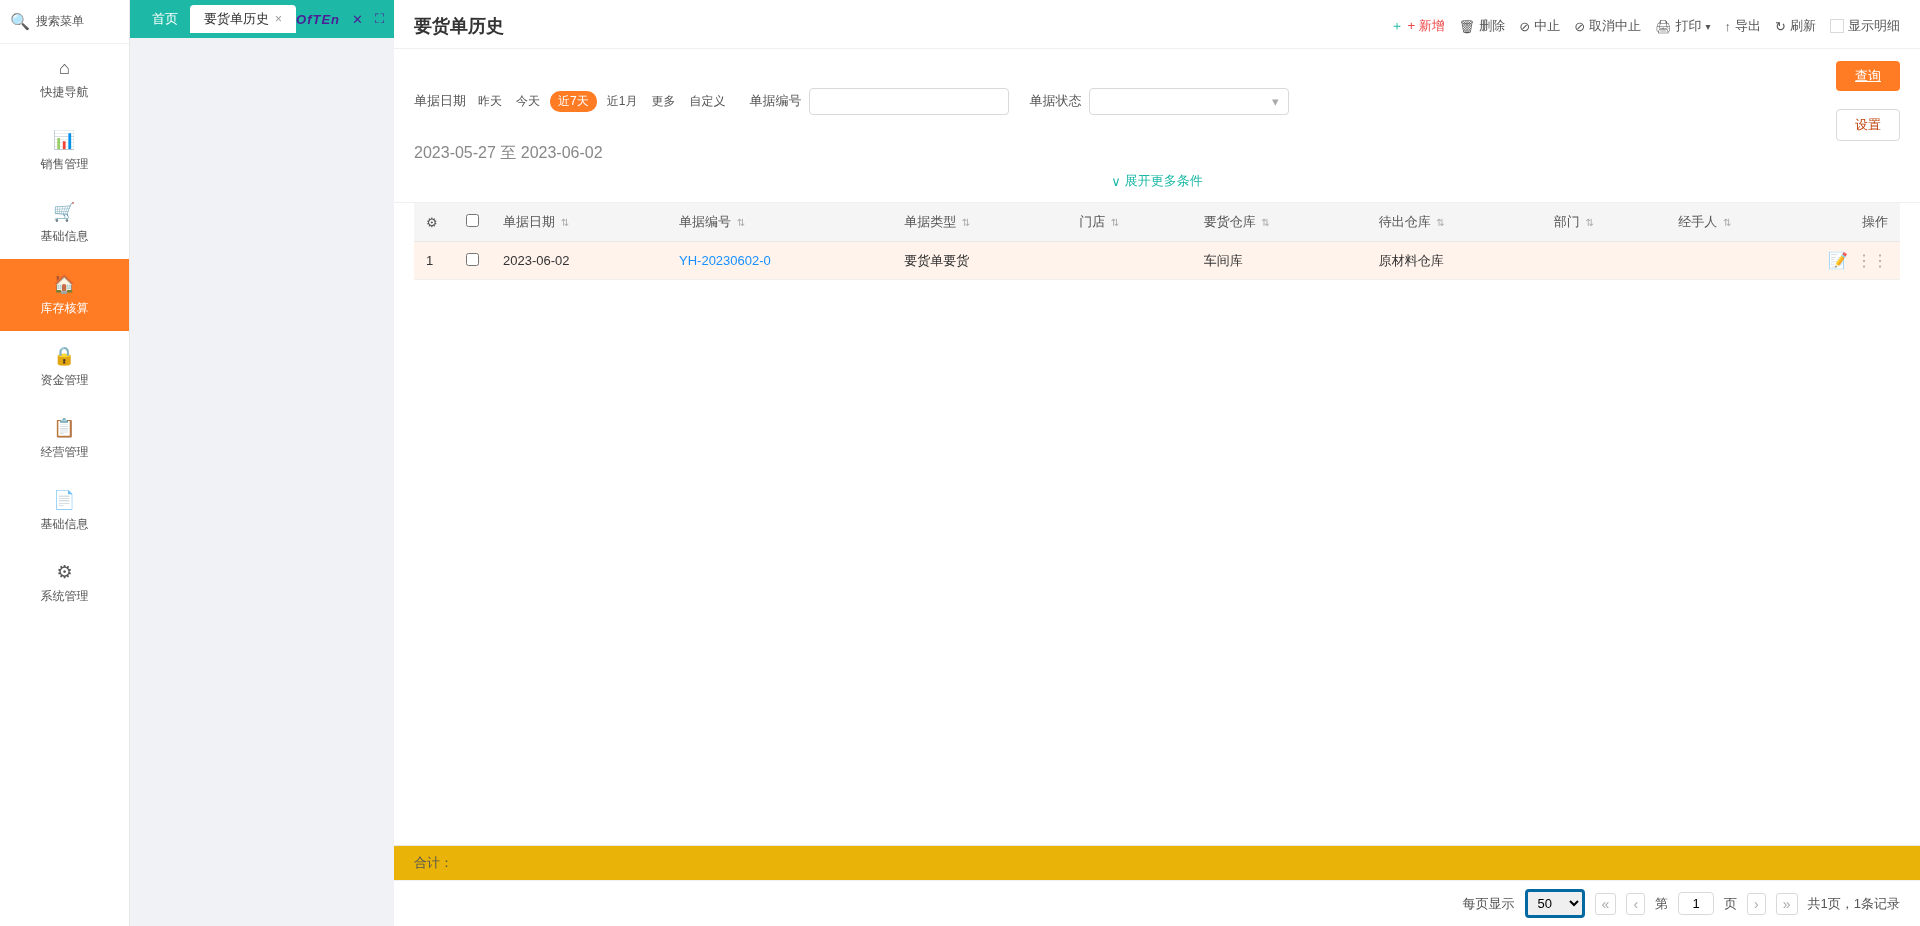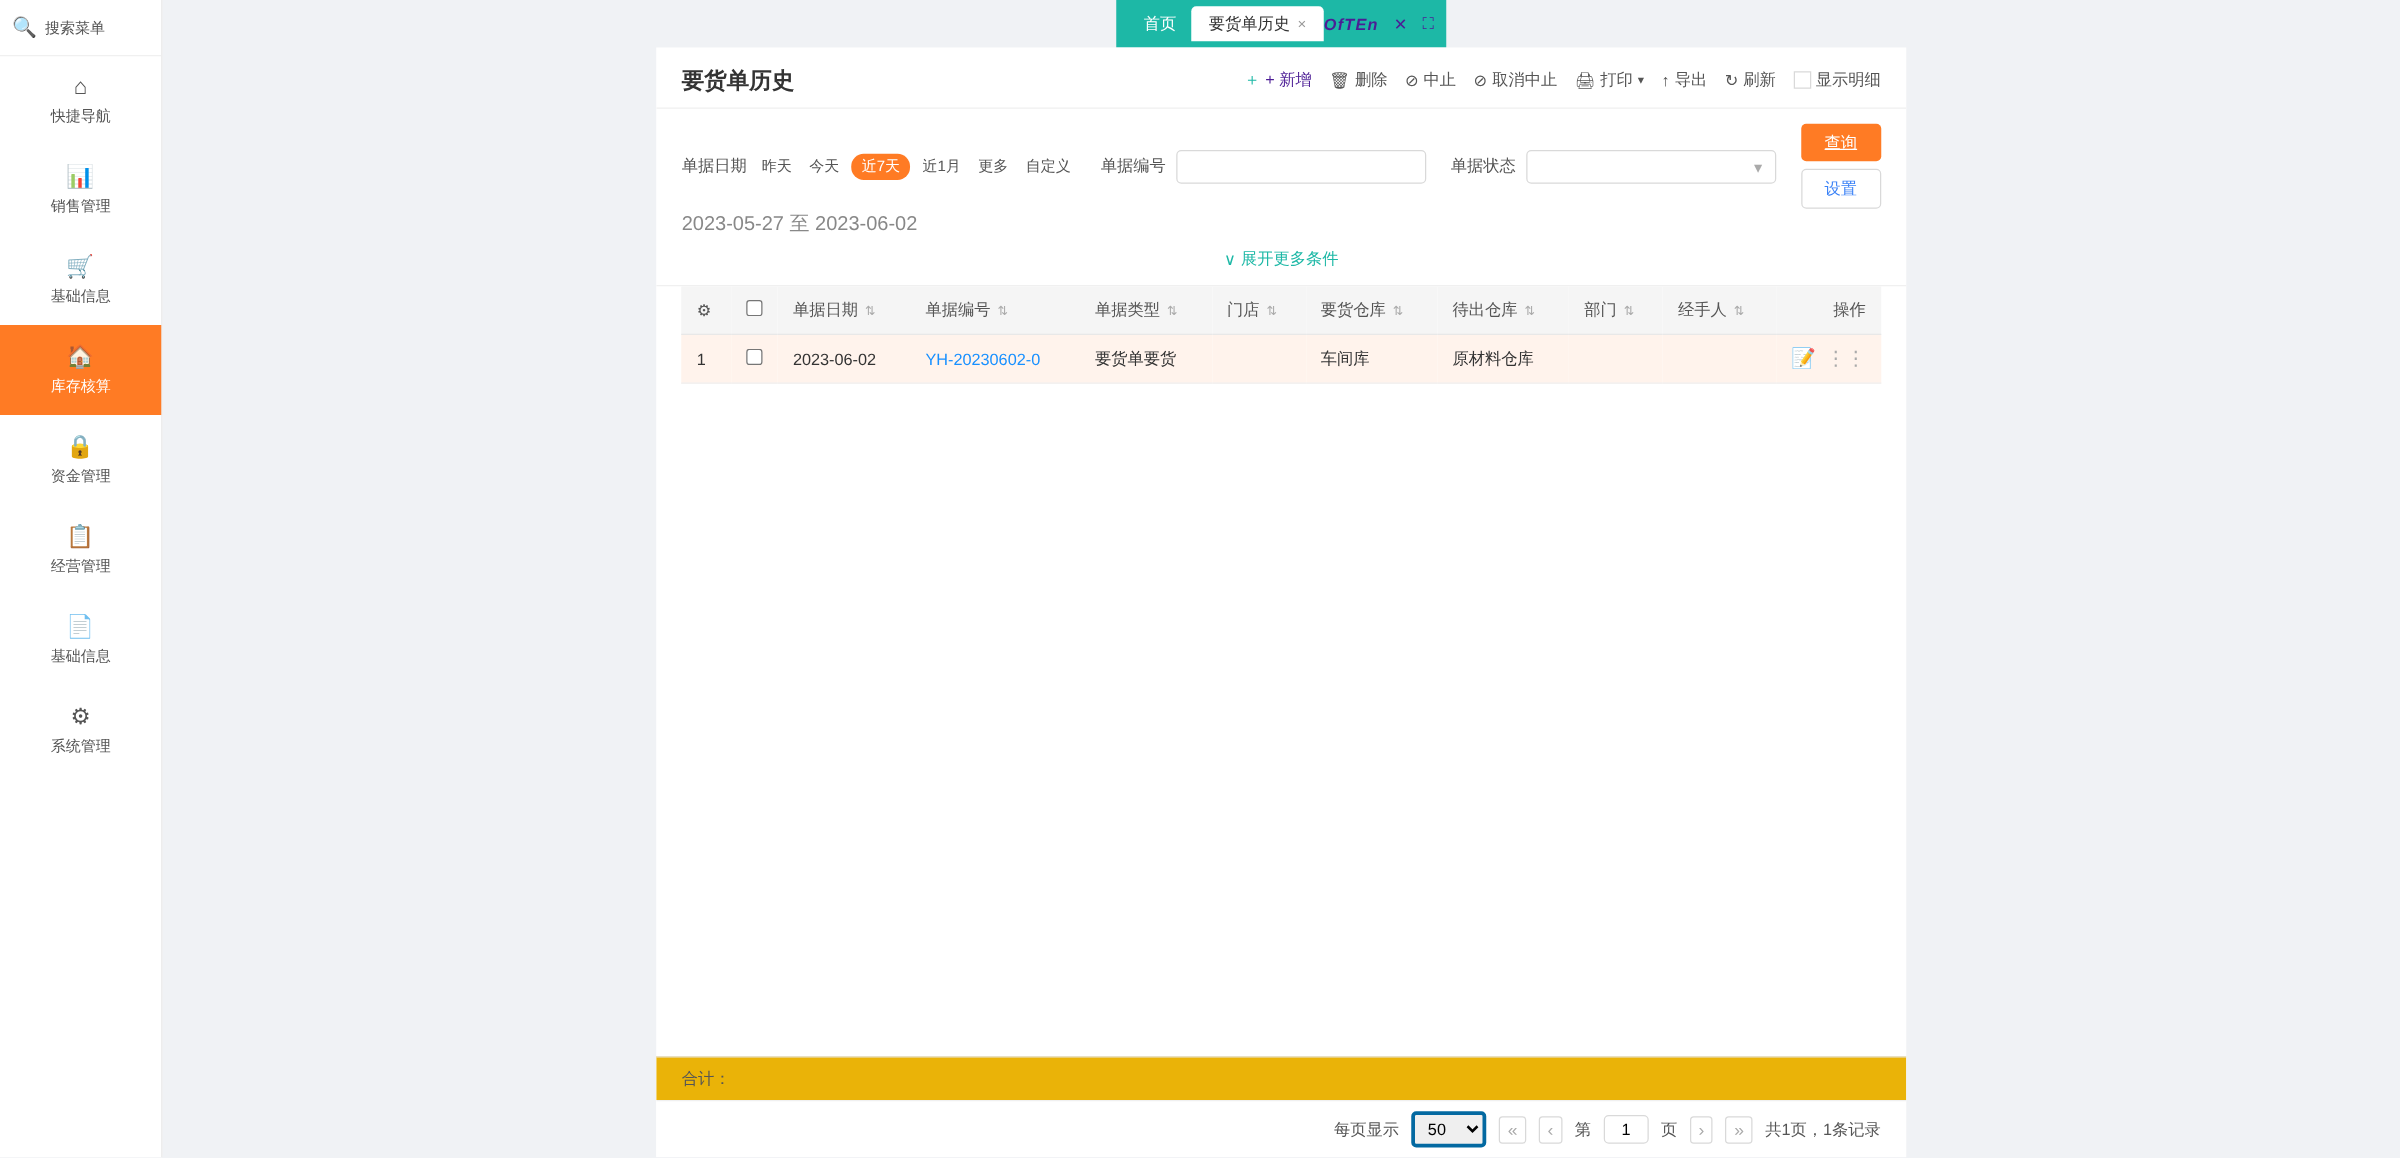--- a/index.html
+++ b/index.html
@@ -10,21 +10,21 @@
 
     
     .sidebar { width: 130px; background: #fff; display: flex; flex-direction: column; border-right: 1px solid #e8e8e8; flex-shrink: 0; }
     .sidebar-item { display: flex; flex-direction: column; align-items: center; padding: 14px 10px; cursor: pointer; color: #555; gap: 5px; font-size: 12px; }
     .sidebar-item.active { background: #ff7b24; color: #fff; }
     .sidebar-item .icon { font-size: 18px; }
     .sidebar-search { padding: 12px 10px; display: flex; align-items: center; gap: 6px; cursor: pointer; color: #555; font-size: 12px; border-bottom: 1px solid #f0f0f0; }
     .sidebar-search .icon { font-size: 16px; }
 
     
-    .main-area { flex: 1; display: flex; flex-direction: column; overflow: hidden; align-items: center; }
+    .main-area { flex: 1; display: flex; flex-direction: row; overflow: hidden; }
 
     
     .tab-bar { background: #1db8a6; display: flex; align-items: center; height: 38px; padding: 0 10px; flex-shrink: 0; }
     .tab-item { display: flex; align-items: center; padding: 0 14px; height: 28px; border-radius: 4px 4px 0 0; font-size: 13px; color: #fff; cursor: pointer; gap: 6px; }
     .tab-item.active { background: #fff; color: #333; }
     .tab-item .tab-close { cursor: pointer; font-size: 12px; color: #999; }
     .tab-home { color: #fff; font-size: 13px; padding: 0 12px; cursor: pointer; }
     .tab-bar-right { margin-left: auto; display: flex; align-items: center; gap: 12px; color: #4c1d95; font-size: 13px; }
     .tab-bar-right span { cursor: pointer; }
 
@@ -32,21 +32,21 @@
     .content { flex: 1; background: #fff; display: flex; flex-direction: column; overflow: hidden; margin: 0; }
 
     
     .page-header { display: flex; align-items: center; justify-content: space-between; padding: 14px 20px 10px 20px; border-bottom: 1px solid #f0f0f0; flex-shrink: 0; }
     .page-title { font-size: 18px; font-weight: bold; color: #333; }
     .toolbar { display: flex; align-items: center; gap: 14px; }
     .toolbar-btn { display: flex; align-items: center; gap: 4px; cursor: pointer; color: #555; font-size: 13px; }
     .toolbar-btn.new-btn { color: #1db8a6; }
     .toolbar-btn.delete-btn { color: #555; }
     .btn-primary { background: #ff7b24; color: #fff; border: none; padding: 6px 18px; border-radius: 4px; cursor: pointer; font-size: 13px; text-decoration: underline; }
-    .btn-secondary { background: #fff; color: #3b82f6; border: 1px solid #d9d9d9; padding: 6px 18px; border-radius: 4px; cursor: pointer; font-size: 13px; }
+    .btn-secondary { background: #fff; color: #c2410c; border: 1px solid #d9d9d9; padding: 6px 18px; border-radius: 4px; cursor: pointer; font-size: 13px; margin-top: 12px; }
     .show-detail-btn { display: flex; align-items: center; gap: 4px; cursor: pointer; font-size: 13px; color: #555; }
     .show-detail-check { width: 14px; height: 14px; border: 1px solid #d9d9d9; display: inline-block; }
 
     
     .filter-area { padding: 12px 20px; border-bottom: 1px solid #f0f0f0; flex-shrink: 0; }
     .filter-row { display: flex; align-items: center; gap: 20px; flex-wrap: wrap; }
     .filter-group { display: flex; align-items: center; gap: 8px; }
     .filter-label { color: #555; font-size: 13px; white-space: nowrap; }
     .date-filters { display: flex; align-items: center; gap: 6px; }
     .date-filter-btn { font-size: 12px; color: #555; cursor: pointer; padding: 2px 4px; border-radius: 3px; }
@@ -139,21 +139,21 @@
       </div>
     </div>
 
     <div class="content">
 
       <div class="page-header">
         <div class="page-title">要货单历史</div>
         <div class="toolbar">
           <div class="toolbar-btn new-btn">
             <span>＋</span>
-            <span style="color:#4c1d95;">+ 新增</span>
+            <span style="color:#ef4444;">+ 新增</span>
           </div>
           <div class="toolbar-btn delete-btn">
             <span style="color:#555;">🗑</span>
             <span>删除</span>
           </div>
           <div class="toolbar-btn">
             <span>⊘</span>
             <span>中止</span>
           </div>
           <div class="toolbar-btn">

